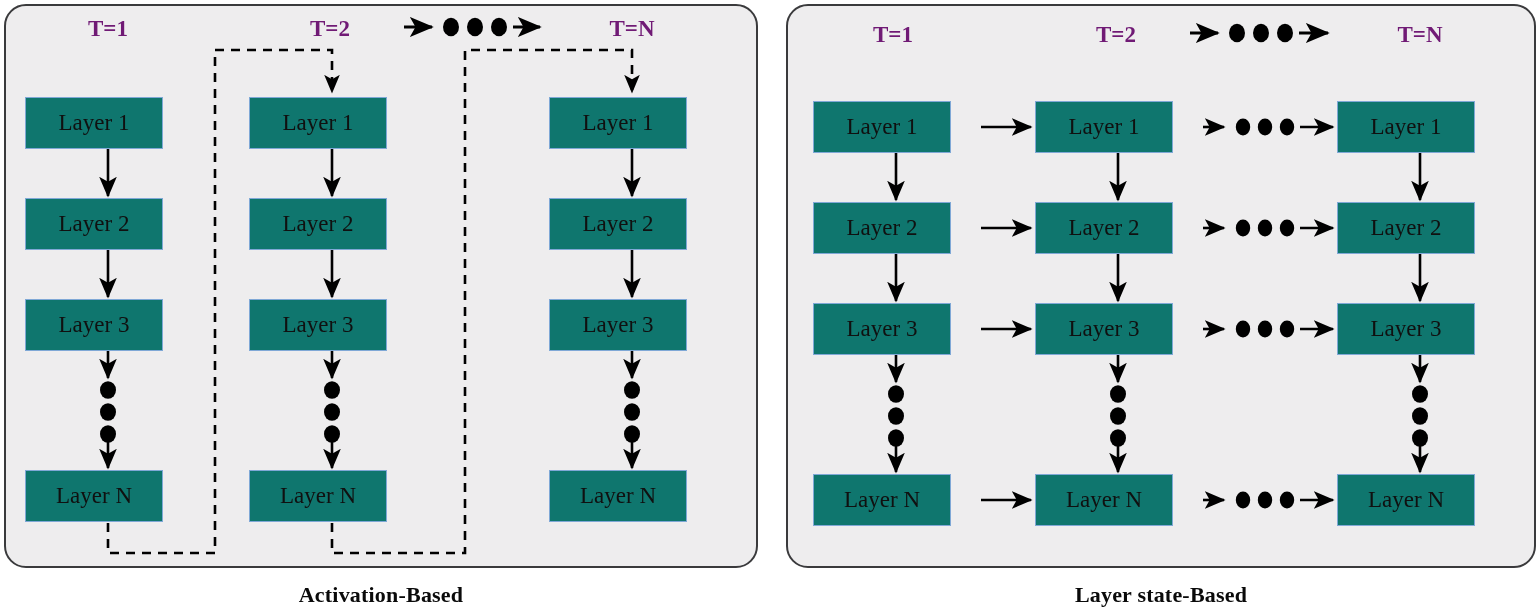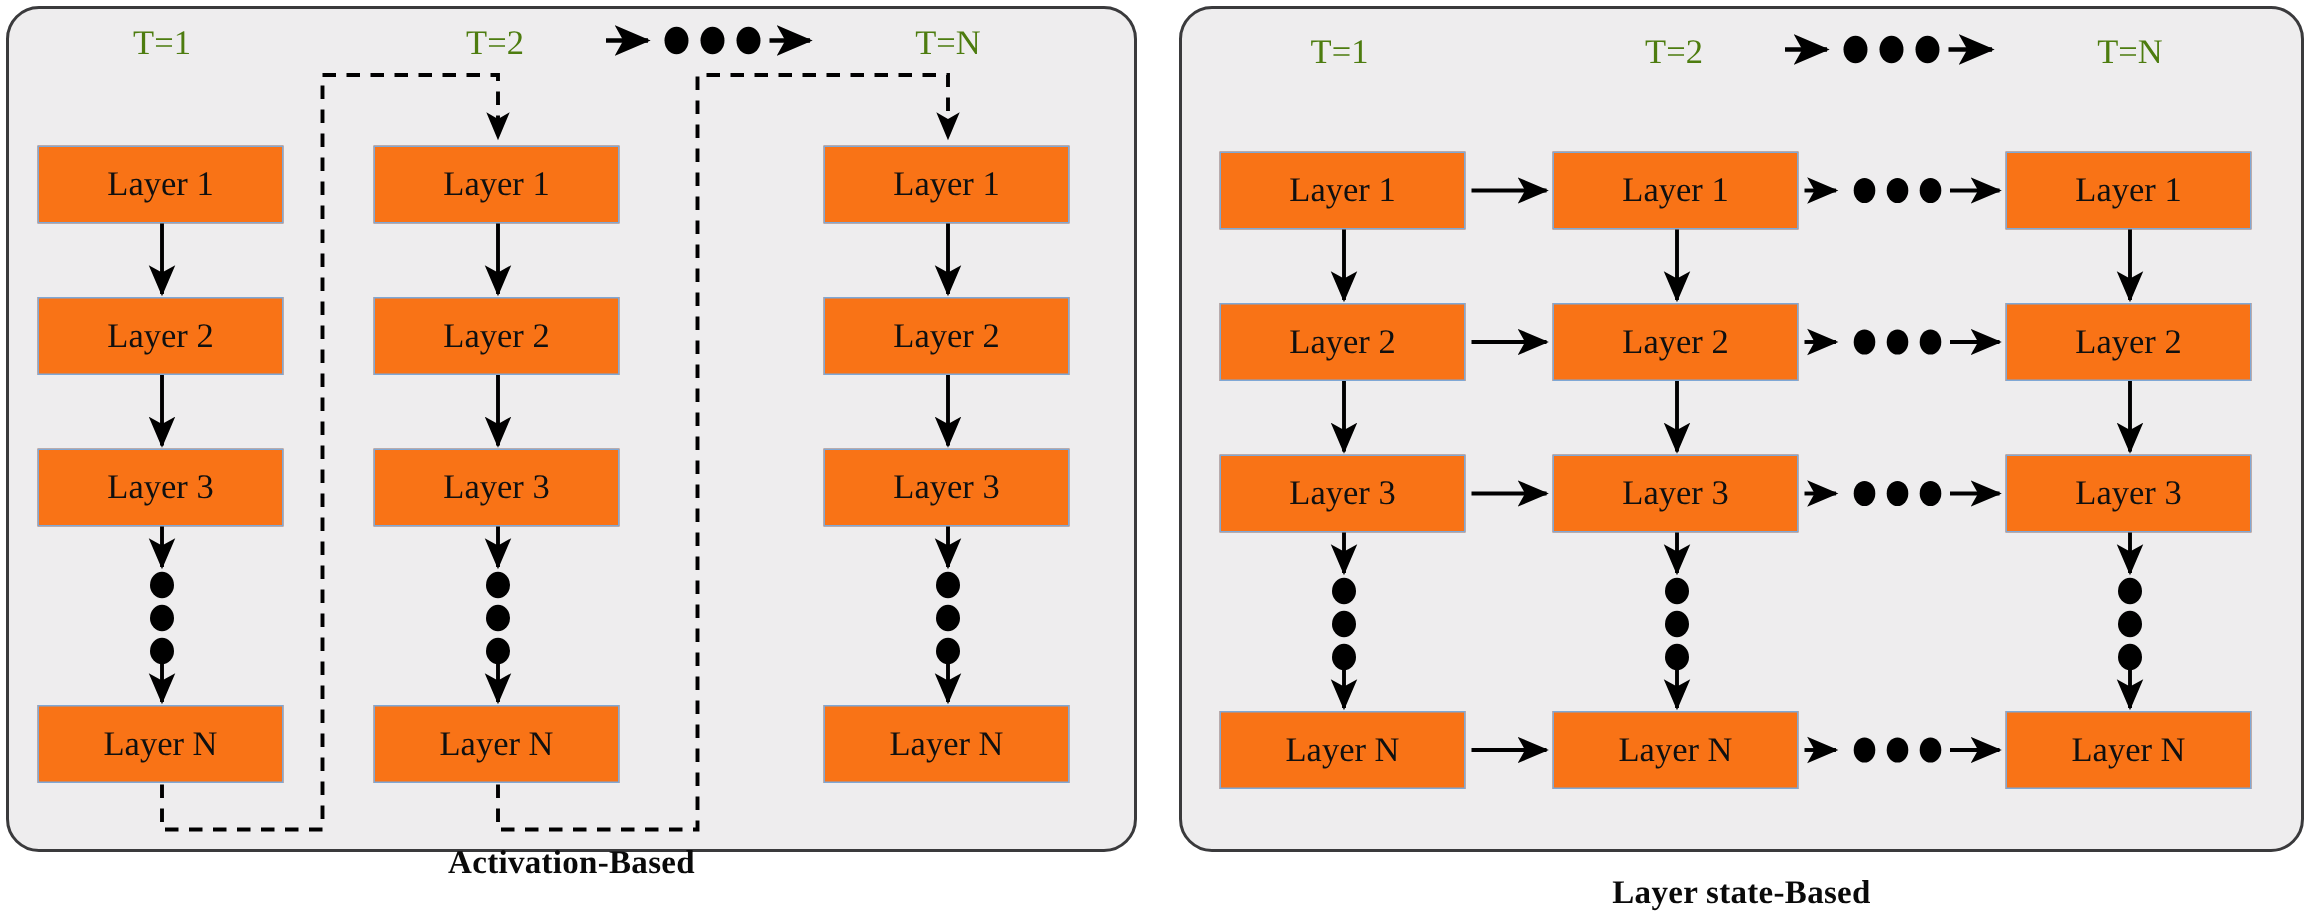--- a/index.html
+++ b/index.html
@@ -29,37 +29,37 @@
   #panel-right { left: 786px; top: 4px; width: 750px; height: 564px; }
 
   .caption {
     position: absolute;
     text-align: center;
     font-weight: bold;
     font-size: 22px;
     color: #0a0a0a;
     letter-spacing: 0.2px;
   }
-  #caption-left  { left: 4px;   top: 562px; width: 754px; }
+  #caption-left  { left: 4px;   top: 582px; width: 754px; }
   #caption-right { left: 786px; top: 582px; width: 750px; }
 
   .tlabel {
     position: absolute;
     text-align: center;
-    font-weight: normal;
+    font-weight: bold;
     font-size: 23px;
-    color: #4d7c0f;
+    color: #701a75;
     width: 170px;
   }
 
   .lbox {
     position: absolute;
-    width: 164px;
+    width: 138px;
     height: 52px;
-    background: #f97316;
+    background: #0f766e;
     border: 1.6px solid #7fa8d6;
     box-sizing: border-box;
     display: flex;
     align-items: center;
     justify-content: center;
     font-size: 23px;
     color: #101010;
   }
 
   svg.overlay {

